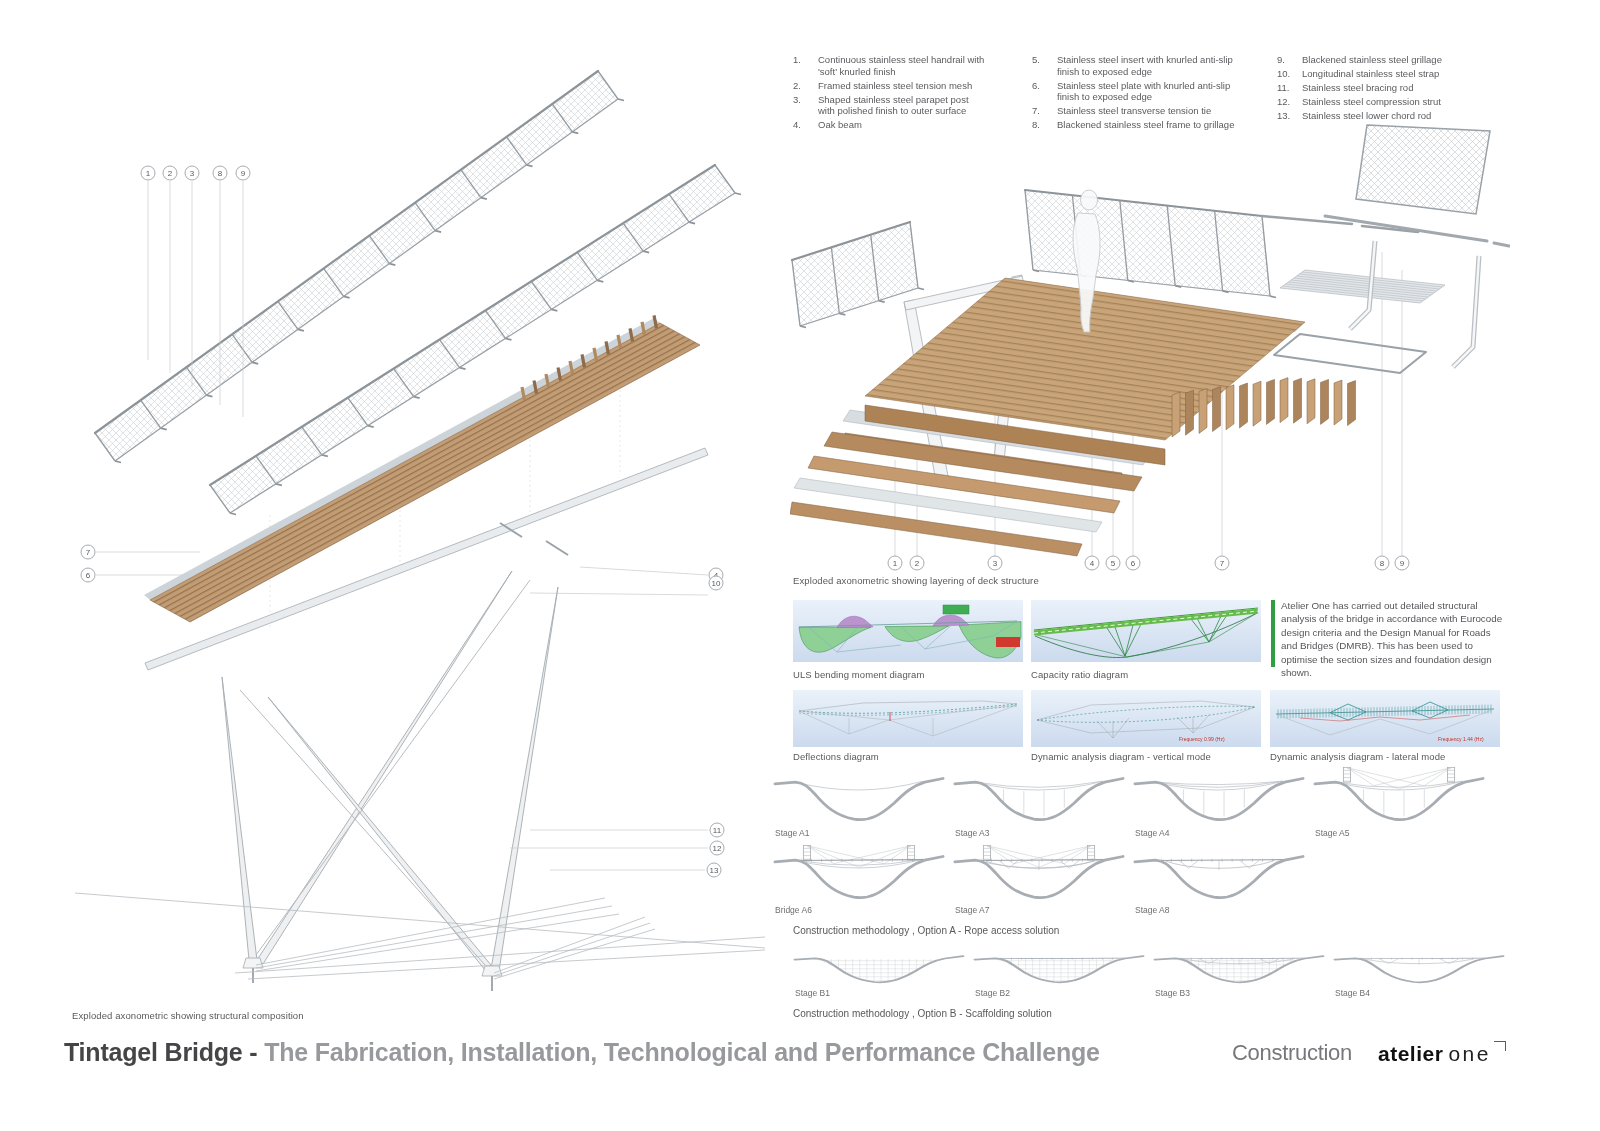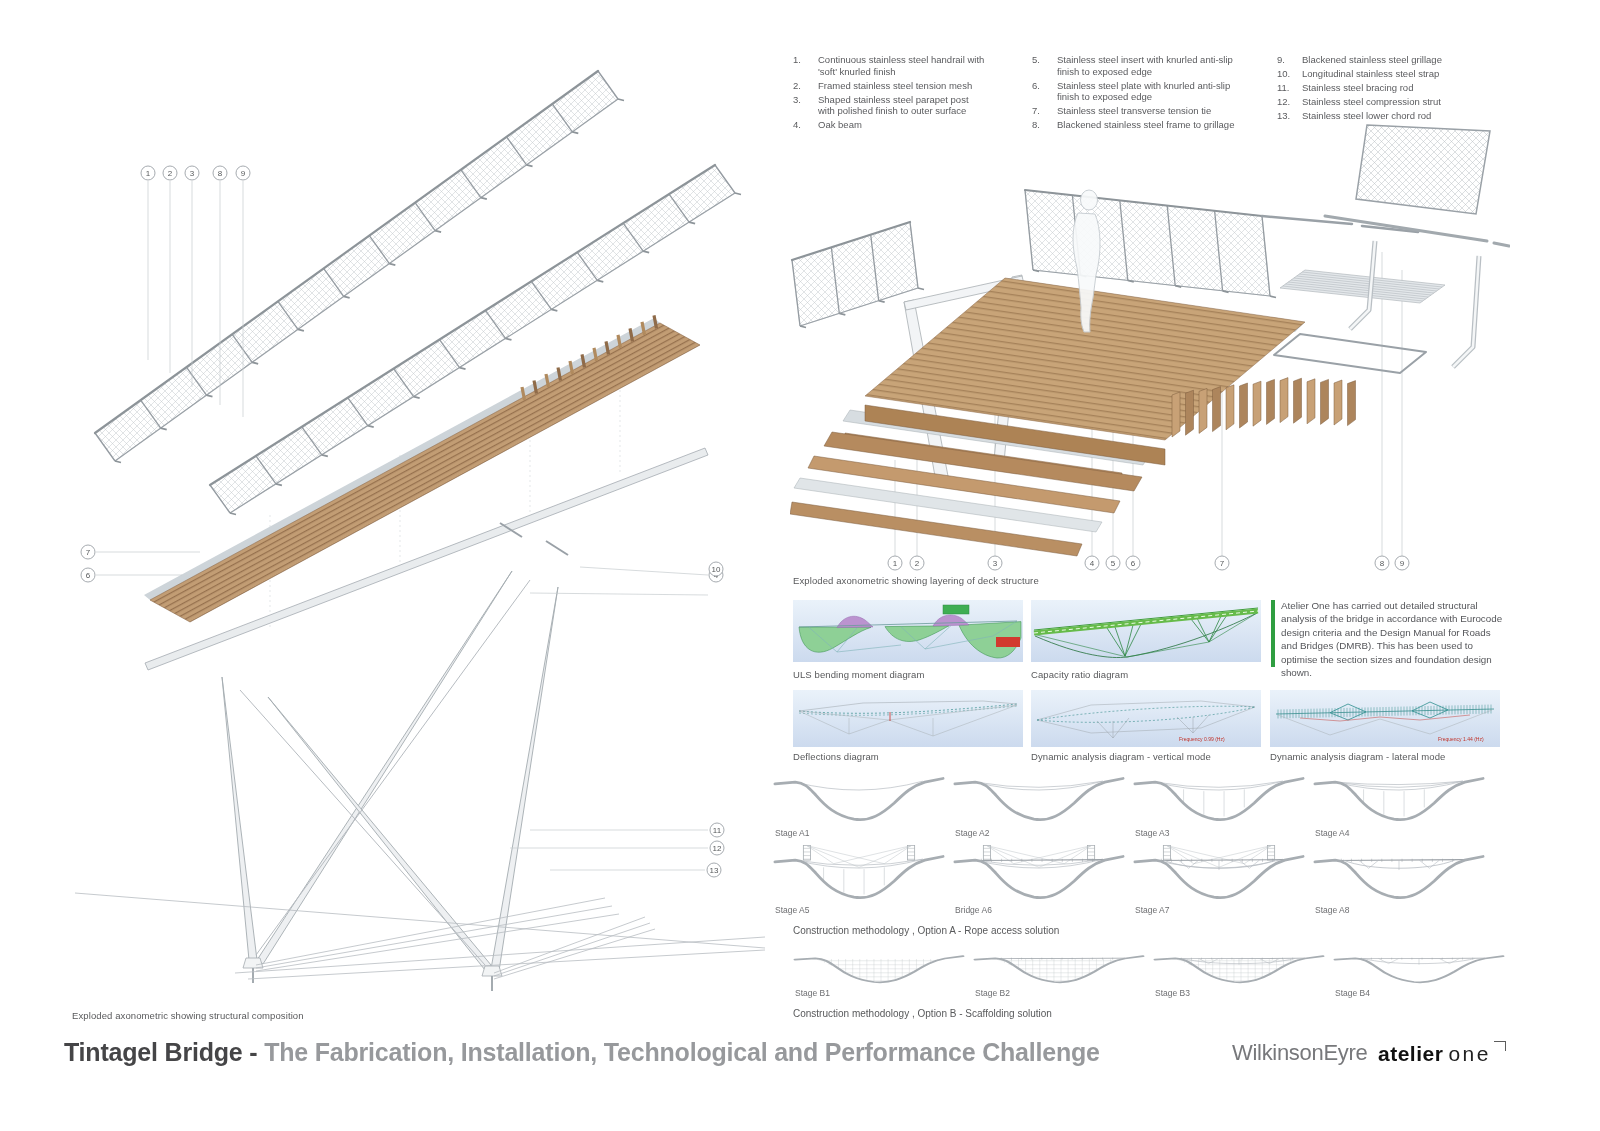--- a/index.html
+++ b/index.html
@@ -313,21 +313,21 @@
   <div>
 
   <div class="callout" style="left: 148px; top: 173px;">1</div>
       <div class="callout" style="left: 170px; top: 173px;">2</div>
       <div class="callout" style="left: 192px; top: 173px;">3</div>
       <div class="callout" style="left: 220px; top: 173px;">8</div>
       <div class="callout" style="left: 243px; top: 173px;">9</div>
       <div class="callout" style="left: 88px; top: 552px;">7</div>
       <div class="callout" style="left: 88px; top: 575px;">6</div>
       <div class="callout" style="left: 716px; top: 575px;">4</div>
-      <div class="callout" style="left: 716px; top: 569px;">10</div>
+      <div class="callout" style="left: 716px; top: 583px;">10</div>
       <div class="callout" style="left: 717px; top: 830px;">11</div>
       <div class="callout" style="left: 717px; top: 848px;">12</div>
       <div class="callout" style="left: 714px; top: 870px;">13</div>
     </div>
   <div>
 
   <div class="callout" style="left: 895px; top: 563px;">1</div>
       <div class="callout" style="left: 917px; top: 563px;">2</div>
       <div class="callout" style="left: 995px; top: 563px;">3</div>
       <div class="callout" style="left: 1092px; top: 563px;">4</div>
@@ -558,30 +558,20 @@
             <path d="M2,22 L22,20 C32,21 36,27 42,34 C52,47 62,57 80,61 C96,64 108,55 120,43 C130,32 138,24 150,20 L168,16" fill="none" stroke="#a7adb2" stroke-width="3" stroke-linejoin="round" stroke-linecap="round"></path>
           </svg>
         </div>
       <div class="stage-label">Stage A1</div>
     </div>
       <div class="stage-cell">
       <div class="stage-svg">
           <svg viewBox="0 0 170 68" preserveAspectRatio="none">
             <path d="M22,20 Q85,38 148,19" stroke="#b4bac0" stroke-width="0.7" fill="none"></path>
             <path d="M22,20 Q85,32 148,19" stroke="#b4bac0" stroke-width="0.7" fill="none"></path>
-            <path d="M2,22 L22,20 C32,21 36,27 42,34 C52,47 62,57 80,61 C96,64 108,55 120,43 C130,32 138,24 150,20 L168,16" fill="none" stroke="#a7adb2" stroke-width="3" stroke-linejoin="round" stroke-linecap="round"></path>
-          </svg>
-        </div>
-      <div class="stage-label">Stage A2</div>
-    </div>
-      <div class="stage-cell">
-      <div class="stage-svg">
-          <svg viewBox="0 0 170 68" preserveAspectRatio="none">
-            <path d="M22,20 Q85,38 148,19" stroke="#b4bac0" stroke-width="0.7" fill="none"></path>
-            <path d="M22,20 Q85,32 148,19" stroke="#b4bac0" stroke-width="0.7" fill="none"></path>
             <line x1="50" y1="28" x2="50" y2="44" stroke="#b4bac0" stroke-width="0.5"></line>
             <line x1="70" y1="30" x2="70" y2="56" stroke="#b4bac0" stroke-width="0.5"></line>
             <line x1="90" y1="30" x2="90" y2="58" stroke="#b4bac0" stroke-width="0.5"></line>
             <line x1="110" y1="28" x2="110" y2="48" stroke="#b4bac0" stroke-width="0.5"></line>
             <path d="M2,22 L22,20 C32,21 36,27 42,34 C52,47 62,57 80,61 C96,64 108,55 120,43 C130,32 138,24 150,20 L168,16" fill="none" stroke="#a7adb2" stroke-width="3" stroke-linejoin="round" stroke-linecap="round"></path>
           </svg>
         </div>
       <div class="stage-label">Stage A3</div>
     </div>
       <div class="stage-cell">
@@ -897,17 +887,17 @@
           </svg>
         </div>
       <div class="stage-label">Stage B4</div>
     </div>
     </div>
   <div class="opt-cap" style="left:793px;top:1008px">Construction methodology , Option B - Scaffolding solution</div>
 
   <div class="footer-title">
     <span class="t-dark">Tintagel Bridge - </span><span class="t-gray">The Fabrication, Installation, Technological and Performance Challenge</span>
   </div>
-  <div class="logo-we">WilkinsonEyre</div>
+  <div class="logo-we">Construction</div>
   <div class="logo-ao">
     <span class="ao-bold">atelier</span><span class="ao-light">one</span><span class="ao-corner"></span>
   </div>
 </div>
 
 </body></html>

